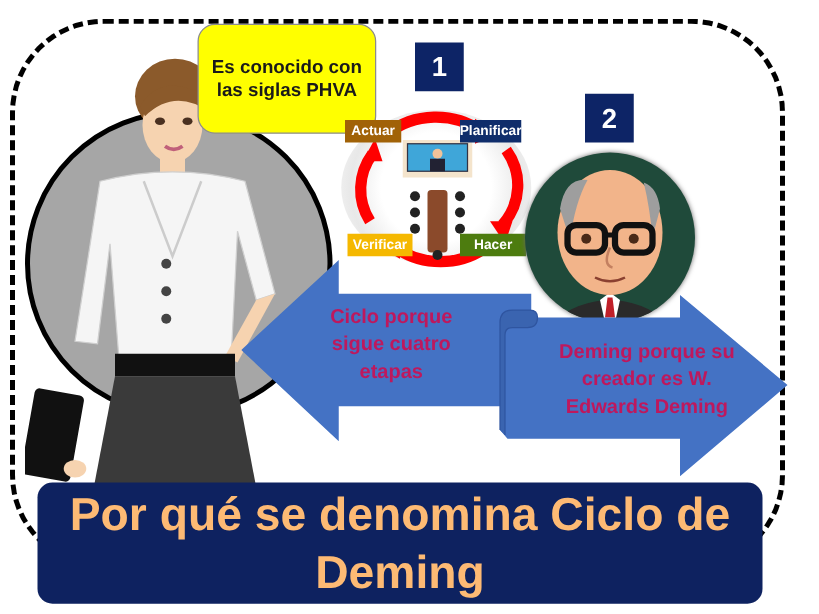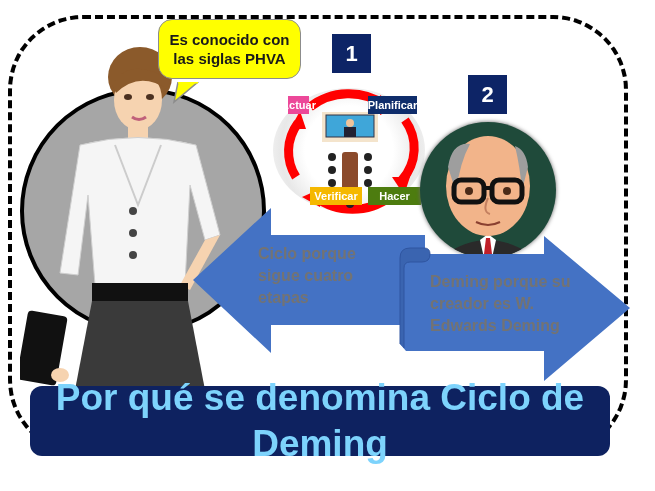--- a/index.html
+++ b/index.html
@@ -7,21 +7,21 @@
   .abs { position:absolute; }
   .dashed-frame {
     left:8px; top:15px; width:620px; height:440px;
     border:4px dashed #000; border-radius:75px; box-sizing:border-box;
   }
   .gray-circle {
     left:20px; top:88px; width:246px; height:246px; border-radius:50%;
     background:#a6a6a6; border:4px solid #000; box-sizing:border-box;
   }
   .bubble {
-    left:158px; top:19px; width:143px; height:60px; background:#ffff00;
+    left:158px; top:19px; width:143px; height:88px; background:#ffff00;
     border:1.5px solid #8c8c8c; border-radius:14px; box-sizing:border-box;
     display:flex; align-items:center; justify-content:center; text-align:center;
     font-weight:bold; font-size:15px; line-height:19px; color:#1a1a1a; padding:0 6px;
   }
   .num-box {
     width:39px; height:39px; background:#0d2466; color:#fff; font-weight:bold;
     font-size:22px; display:flex; align-items:center; justify-content:center;
   }
   .cycle-bg {
     left:273px; top:88px; width:152px; height:124px; border-radius:50%;
@@ -29,26 +29,26 @@
   }
   .cyc-label {
     height:18px; color:#fff; font-weight:bold; font-size:11px;
     display:flex; align-items:center; justify-content:center;
   }
   .deming-avatar {
     left:420px; top:122px; width:136px; height:136px; border-radius:50%;
     background:#1f4a3a; box-shadow:0 0 4px #666; overflow:hidden;
   }
   .arrow-text {
-    color:#737373; font-weight:bold; font-size:16px; line-height:22px; 
+    color:#be185d; font-weight:bold; font-size:16px; line-height:22px; text-align:center;
   }
   .title-banner {
-    left:30px; top:386px; width:580px; height:70px; background:#0e2260;
+    left:30px; top:386px; width:580px; height:97px; background:#0e2260;
     border-radius:12px; display:flex; align-items:center; justify-content:center;
-    text-align:center; color:#7dd3fc; font-weight:bold; font-size:37px; line-height:46px;
+    text-align:center; color:#fdba74; font-weight:bold; font-size:37px; line-height:46px;
   }
 </style>
 </head>
 <body>
 
 <div class="abs dashed-frame"></div>
 
 <div class="abs gray-circle"></div>
 
 <svg class="abs" style="left:20px;top:45px;" width="220" height="345" viewBox="0 0 220 345">
@@ -114,23 +114,23 @@
     <circle cx="10" cy="45" r="4"></circle>
       <circle cx="10" cy="58" r="4"></circle>
       <circle cx="10" cy="71" r="4"></circle>
     <circle cx="46" cy="45" r="4"></circle>
       <circle cx="46" cy="58" r="4"></circle>
       <circle cx="46" cy="71" r="4"></circle>
     <circle cx="28" cy="92" r="4"></circle>
   </g>
 </svg>
 
-<div class="abs cyc-label" style="left:288px;top:96px;width:21px;background:#ec4899;">Actuar</div>
+<div class="abs cyc-label" style="left:276px;top:96px;width:45px;background:#a16207;">Actuar</div>
 <div class="abs cyc-label" style="left:368px;top:96px;width:49px;background:#0f2d6b;">Planificar</div>
-<div class="abs cyc-label" style="left:278px;top:187px;width:52px;background:#f5b800;margin-left:32px;">Verificar</div>
+<div class="abs cyc-label" style="left:278px;top:187px;width:52px;background:#f5b800;">Verificar</div>
 <div class="abs cyc-label" style="left:368px;top:187px;width:53px;background:#4d7c0f;">Hacer</div>
 
 <div class="abs num-box" style="left:468px;top:75px;">2</div>
 
 <div class="abs deming-avatar">
   <svg width="136" height="136" viewBox="0 0 136 136">
 
     <path d="M20 136 Q68 100 116 136 Z" fill="#2a2a2a"></path>
     <path d="M60 118 L68 112 L76 118 L72 136 L64 136 Z" fill="#fff"></path>
     <path d="M66 116 L70 116 L72 132 L64 132 Z" fill="#c0202a"></path>

